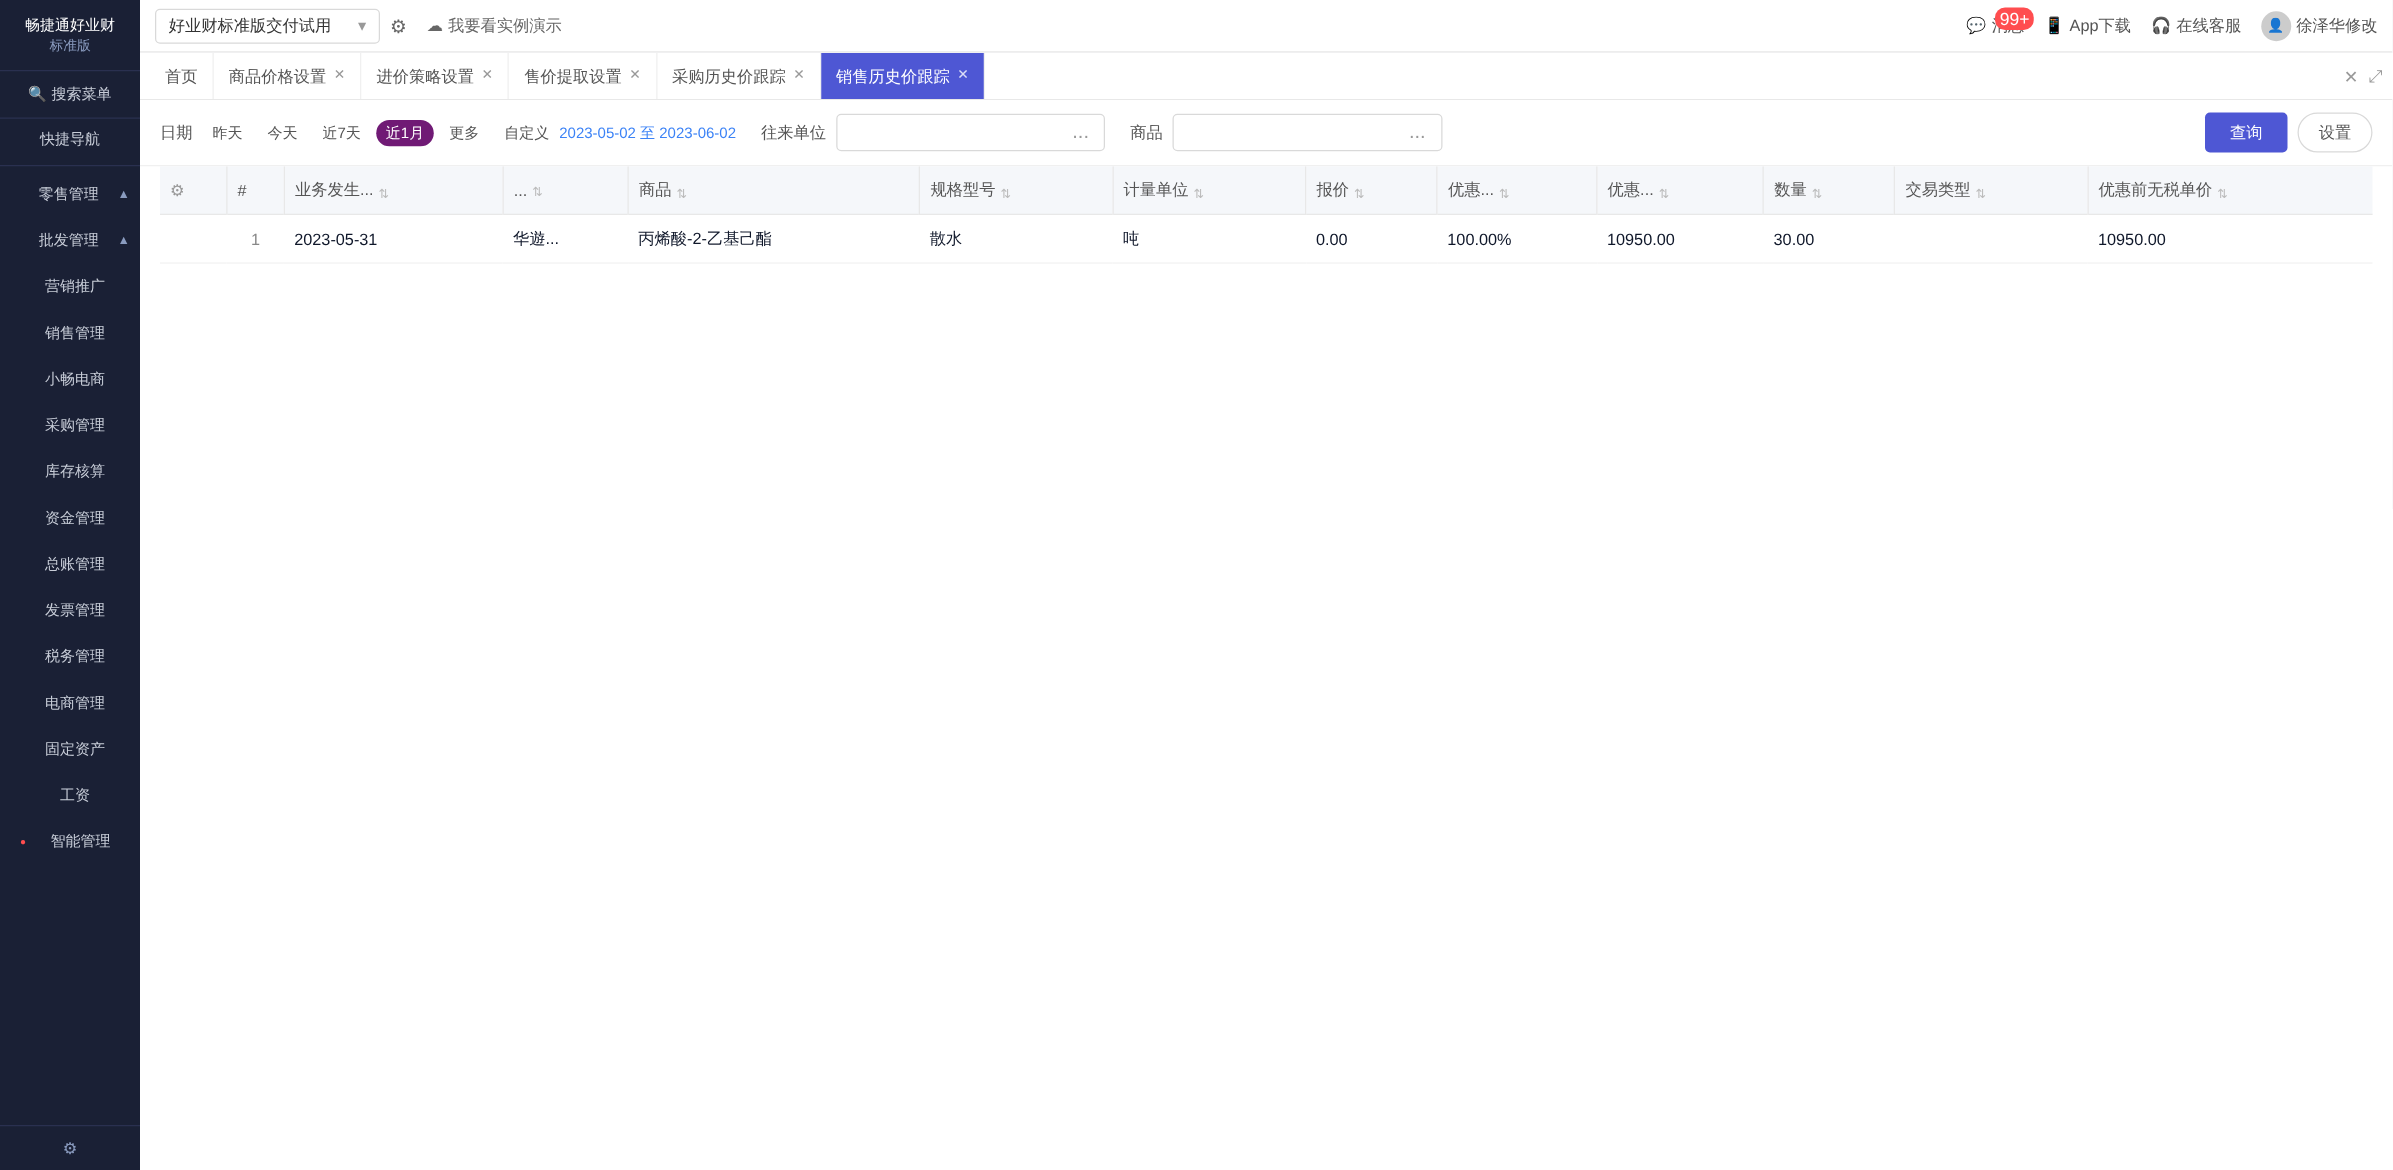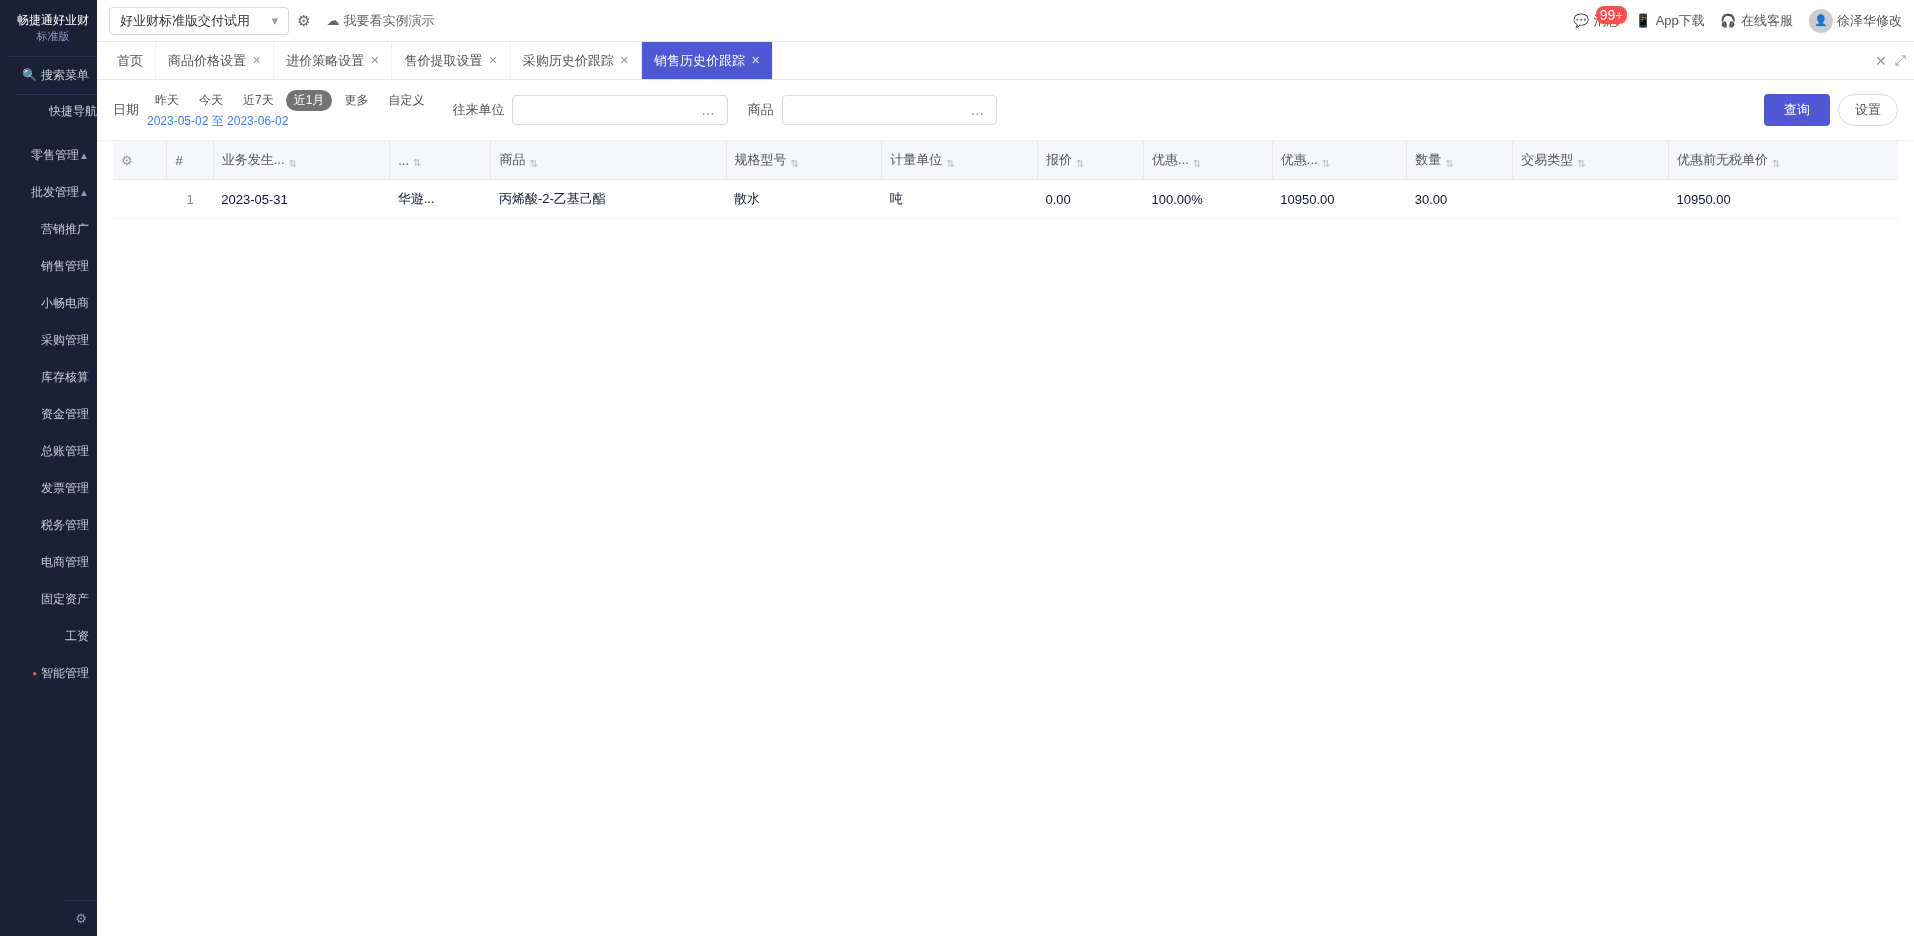--- a/index.html
+++ b/index.html
@@ -1,28 +1,27 @@
 <!DOCTYPE html>
 <html><head>
   <meta charset="utf-8">
   <style>
     * { box-sizing: border-box; margin: 0; padding: 0; }
     body { font-family: 'Microsoft YaHei', 'PingFang SC', sans-serif; font-size: 13px; background: #f0f2f5; display: flex; height: 936px; overflow: hidden; }
 
     
     .sidebar {
-      width: 97px;
+      width: 112px;
       background: #1a2035;
       color: #c8cdd8;
       display: flex;
       flex-direction: column;
       flex-shrink: 0;
       height: 100%;
       overflow-y: auto;
-      align-items: flex-end;
     }
     .sidebar-logo {
       padding: 12px 8px;
       display: flex;
       flex-direction: column;
       align-items: center;
       border-bottom: 1px solid #2a3050;
     }
     .sidebar-logo-text {
       color: #fff;
@@ -279,31 +278,31 @@
       gap: 4px;
     }
     .date-option {
       padding: 2px 8px;
       border-radius: 12px;
       cursor: pointer;
       font-size: 12px;
       color: #555;
     }
     .date-option.active {
-      background: #737373;
+      background: #701a75;
       color: #fff;
     }
     .filter-date-range {
       font-size: 12px;
       color: #3b82f6;
       margin-top: 2px;
     }
     .filter-date-wrap {
       display: flex;
-      flex-direction: column;
+      flex-direction: row;
     }
     .filter-input-wrap {
       display: flex;
       align-items: center;
       border: 1px solid #d9d9d9;
       border-radius: 4px;
       padding: 3px 8px;
       min-width: 160px;
       cursor: pointer;
       background: #fff;

